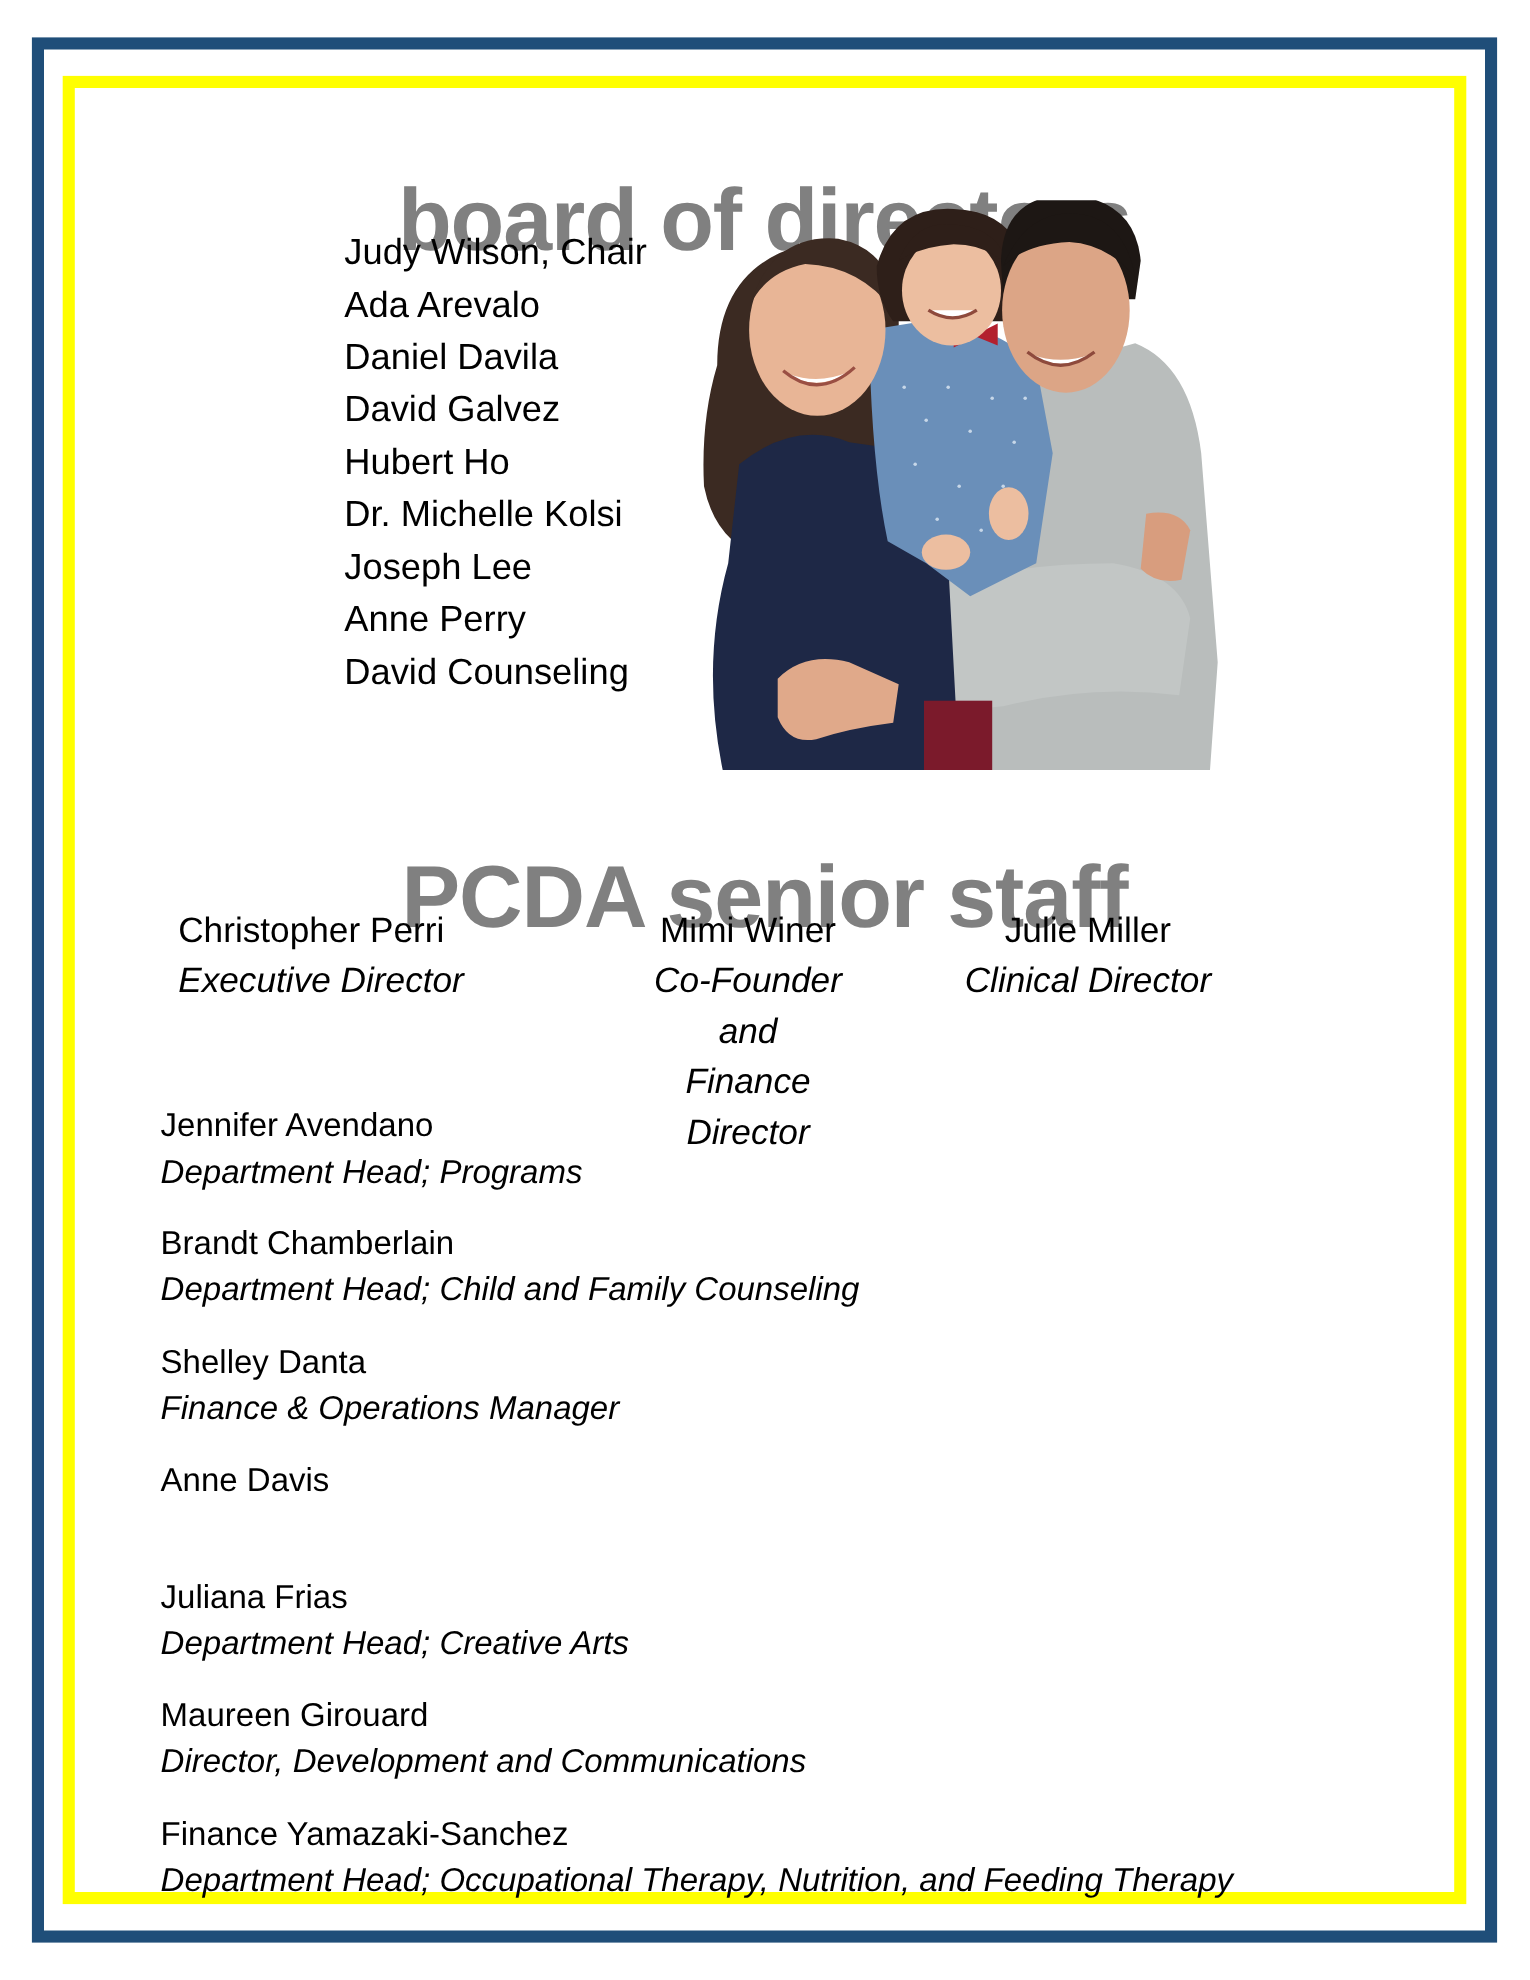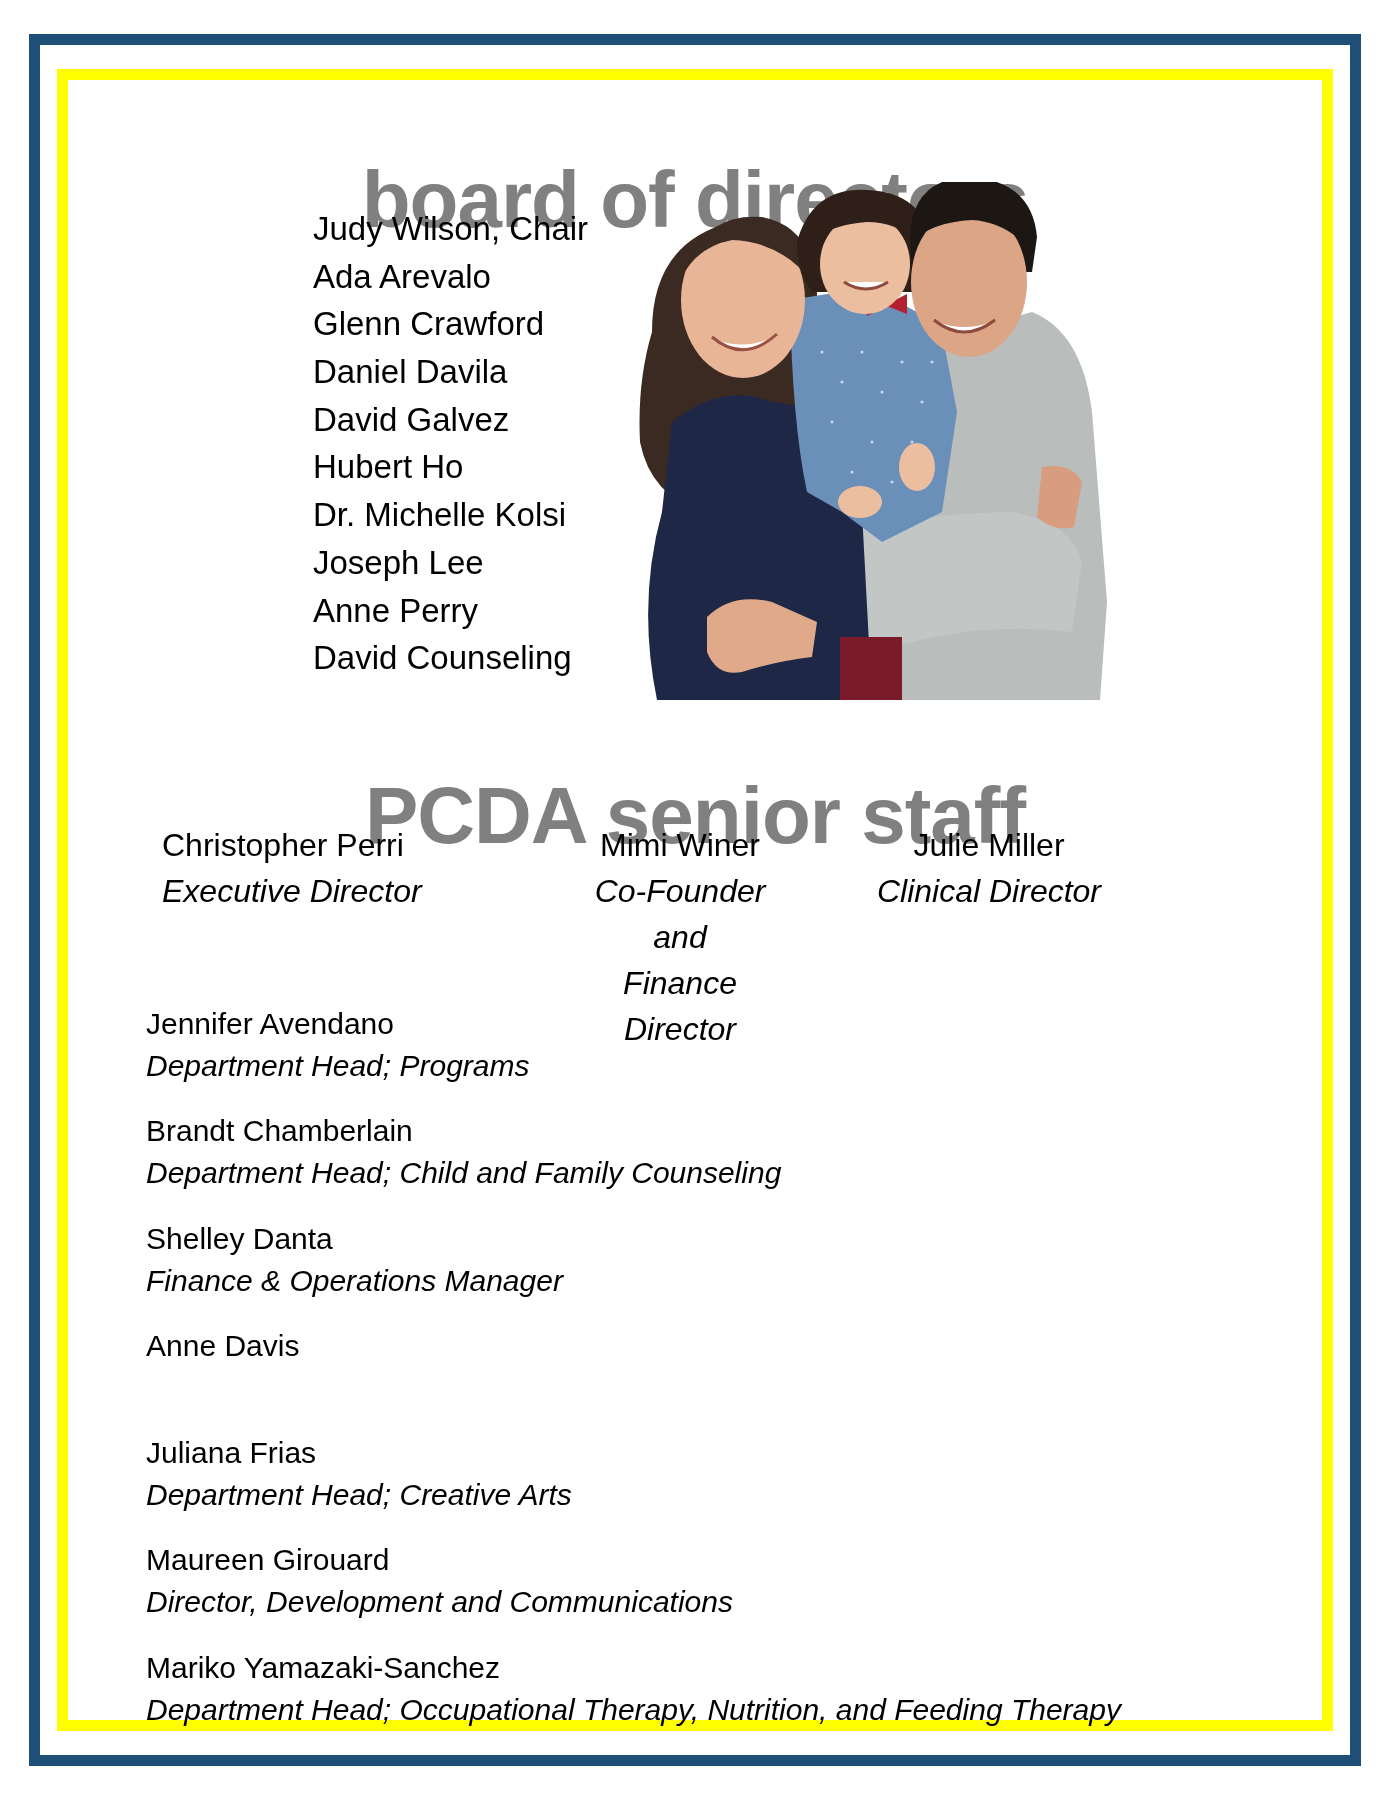--- a/index.html
+++ b/index.html
@@ -32,21 +32,20 @@
 <body>
 
 <div class="frame-blue"></div>
 <div class="frame-yellow"></div>
 
 <h1 id="board-title" class="heading">board of directors</h1>
 
 <ul class="board-list">
   <li>Judy Wilson, Chair</li>
   <li>Ada Arevalo</li>
-  <li>Glenn Crawford</li>
   <li>Daniel Davila</li>
   <li>David Galvez</li>
   <li>Hubert Ho</li>
   <li>Dr. Michelle Kolsi</li>
   <li>Joseph Lee</li>
   <li>Anne Perry</li>
   <li>David Counseling</li>
 </ul>
 
 <div class="photo" aria-label="family-photo-mother-child-father">
@@ -142,16 +141,16 @@
   </div>
   <div class="entry">
     <div class="name">Juliana Frias</div>
     <div class="role">Department Head; Creative Arts</div>
   </div>
   <div class="entry">
     <div class="name">Maureen Girouard</div>
     <div class="role">Director, Development and Communications</div>
   </div>
   <div class="entry">
-    <div class="name">Mariko Yamazaki-Sanchez</div>
+    <div class="name">Finance Yamazaki-Sanchez</div>
     <div class="role">Department Head; Occupational Therapy, Nutrition, and Feeding Therapy</div>
   </div>
 </div>
 
 </body></html>

